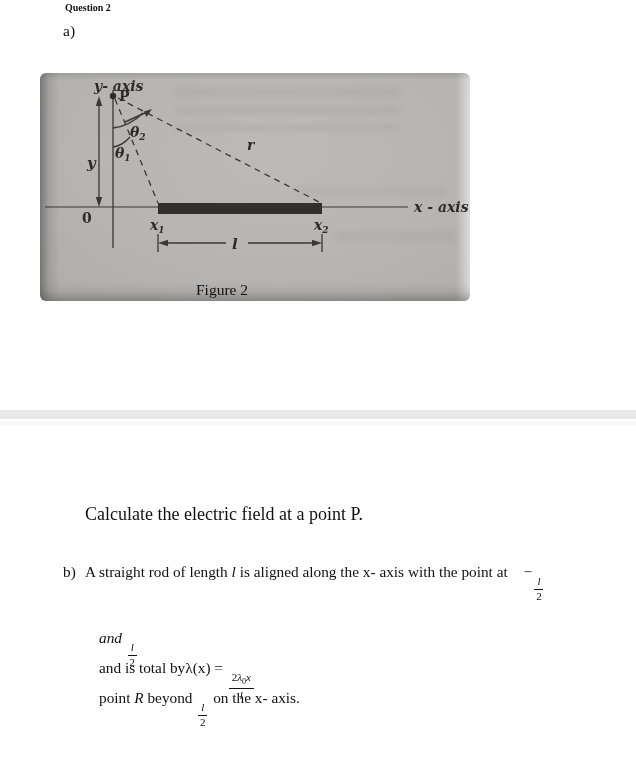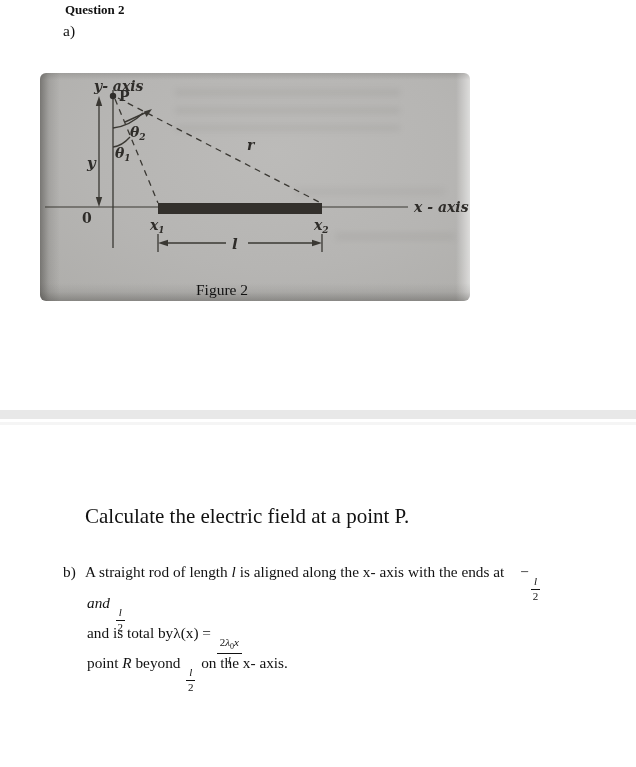--- a/index.html
+++ b/index.html
@@ -2,21 +2,21 @@
 <html><head>
 <meta charset="utf-8">
 <style>
   html,body{margin:0;padding:0;}
   body{
     width:636px;height:767px;position:relative;background:#ffffff;
     font-family:"Liberation Serif","DejaVu Serif",serif;color:#111;
     overflow:hidden;
   }
   .abs{position:absolute;}
-  .title{left:65px;top:2px;font-size:13px;font-weight:bold;}
+  .title{left:65px;top:2px;font-size:10px;font-weight:bold;}
   .part{display:flex;font-size:15.5px;line-height:20px;}
   .part .lbl{width:22px;flex:0 0 22px;}
   .part-a{left:63px;top:21px;width:552px;word-spacing:2px;}
   .var{font-style:italic;}
   .bold{font-weight:bold;}
 
   
   .photo{
     left:40px;top:73px;width:430px;height:228px;border-radius:6px;
     background:
@@ -24,25 +24,25 @@
       linear-gradient(0deg, rgba(40,38,34,0.30) 0px, rgba(40,38,34,0.08) 9px, rgba(0,0,0,0) 18px),
       linear-gradient(180deg, rgba(40,38,34,0.14) 0px, rgba(0,0,0,0) 7px),
       linear-gradient(270deg, rgba(255,255,255,0.55) 0px, rgba(255,255,255,0) 14px),
       radial-gradient(ellipse at 55% 35%, #bcbbb9 0%, #b6b5b3 55%, #aeadaa 100%);
   }
   .smudge{position:absolute;filter:blur(3px);
     background:repeating-linear-gradient(180deg,#615f5a 0 7px,rgba(0,0,0,0) 7px 18px);}
   .caption{left:196px;top:281px;font-size:15.5px;}
   .divider{left:0;top:410px;width:636px;height:9px;background:#e8e8e8;}
   .divider2{left:0;top:422px;width:636px;height:3px;background:#f5f5f5;}
-  .calc{left:85px;top:504px;font-size:21px;}
+  .calc{left:85px;top:504px;font-size:18px;}
 
   .part-b{left:63px;width:552px;font-size:15.3px;}
   .bline{position:absolute;left:0;white-space:nowrap;}
-  .bline.ind{left:24px;}
+  .bline.ind{left:36px;margin-top:35px;}
   .frac{display:inline-flex;flex-direction:column;align-items:center;
         vertical-align:-8px;line-height:1;margin:0 2px;}
   .frac .fn{font-size:11px;font-style:italic;border-bottom:1px solid #111;
             padding:0 3px 1px;line-height:1.05;}
   .frac .fd{font-size:11px;padding-top:1px;line-height:1.05;}
   .fn i,.fn span{font-size:11px;}
   .fn sub{font-size:8px;font-style:normal;}
   .minus{margin-left:16px;}
   .lam{}
 </style>
@@ -105,21 +105,21 @@
 
 <div class="abs caption">Figure 2</div>
 
 <div class="abs divider"></div>
 <div class="abs divider2"></div>
 
 <div class="abs calc">Calculate the electric field at a point P.</div>
 
 <div class="abs part-b" style="top:0;">
   <div class="bline" style="top:563px;">
-    <span style="display:inline-block;width:22px;">b)</span><span>A straight rod of length </span><span class="var">l</span><span> is aligned along the x- axis with the ends at</span><span class="minus">−</span><span class="frac">
+    <span style="display:inline-block;width:22px;">b)</span><span>A straight rod of length </span><span class="var">l</span><span> is aligned along the x- axis with the point at</span><span class="minus">−</span><span class="frac">
         <span class="fn">l</span>
         <span class="fd">2</span>
       </span>
   </div>
   <div class="bline ind" style="top:594px;">
     <span class="var">and </span><span class="frac">
         <span class="fn">l</span>
         <span class="fd">2</span>
       </span>
   </div>

